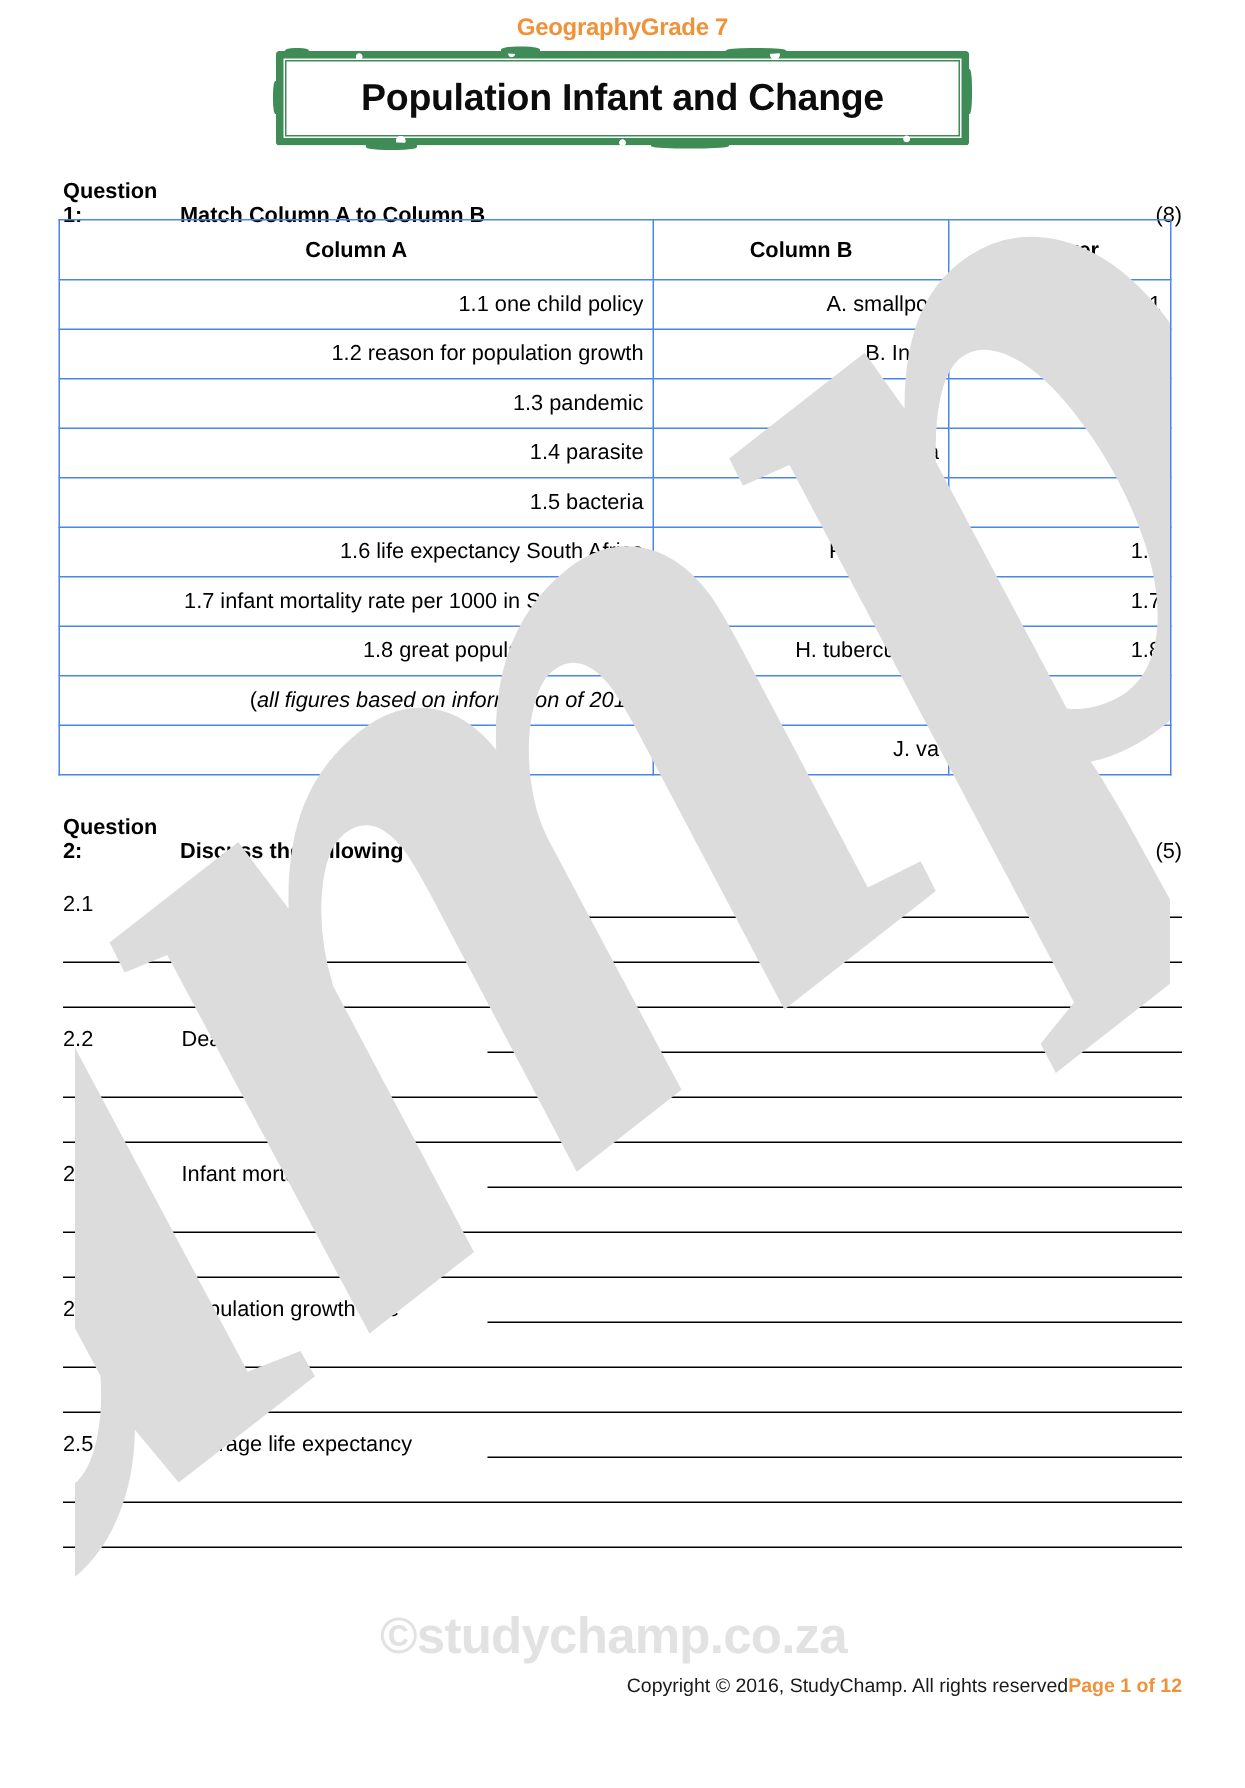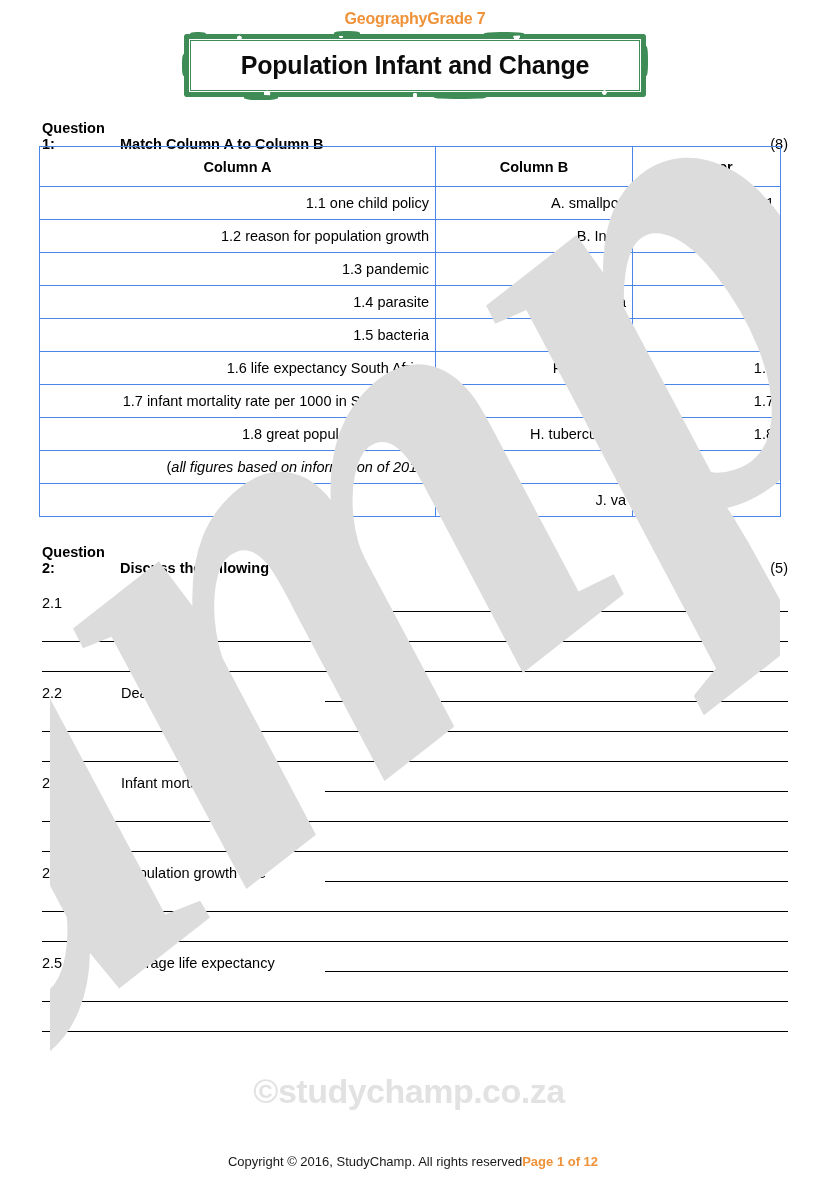--- a/index.html
+++ b/index.html
@@ -178,23 +178,23 @@
     letter-spacing: -0.5px;
     z-index: 5;
     pointer-events: none;
   }
 
   
   .page-footer {
     position: absolute;
     left: 38px;
     right: 42px;
-    top: 1154px;
-    display: flex;
-    justify-content: center;
+    top: 1116px;
+    display: flex;
+    justify-content: flex-end;
     align-items: baseline;
     font-size: 13px;
   }
   .page-footer .copyright { color: #1a1a1a; }
   .page-footer .pagenum { color: #ef9239; font-weight: bold; }
 </style>
 </head>
 <body>
 
 <div id="page">

